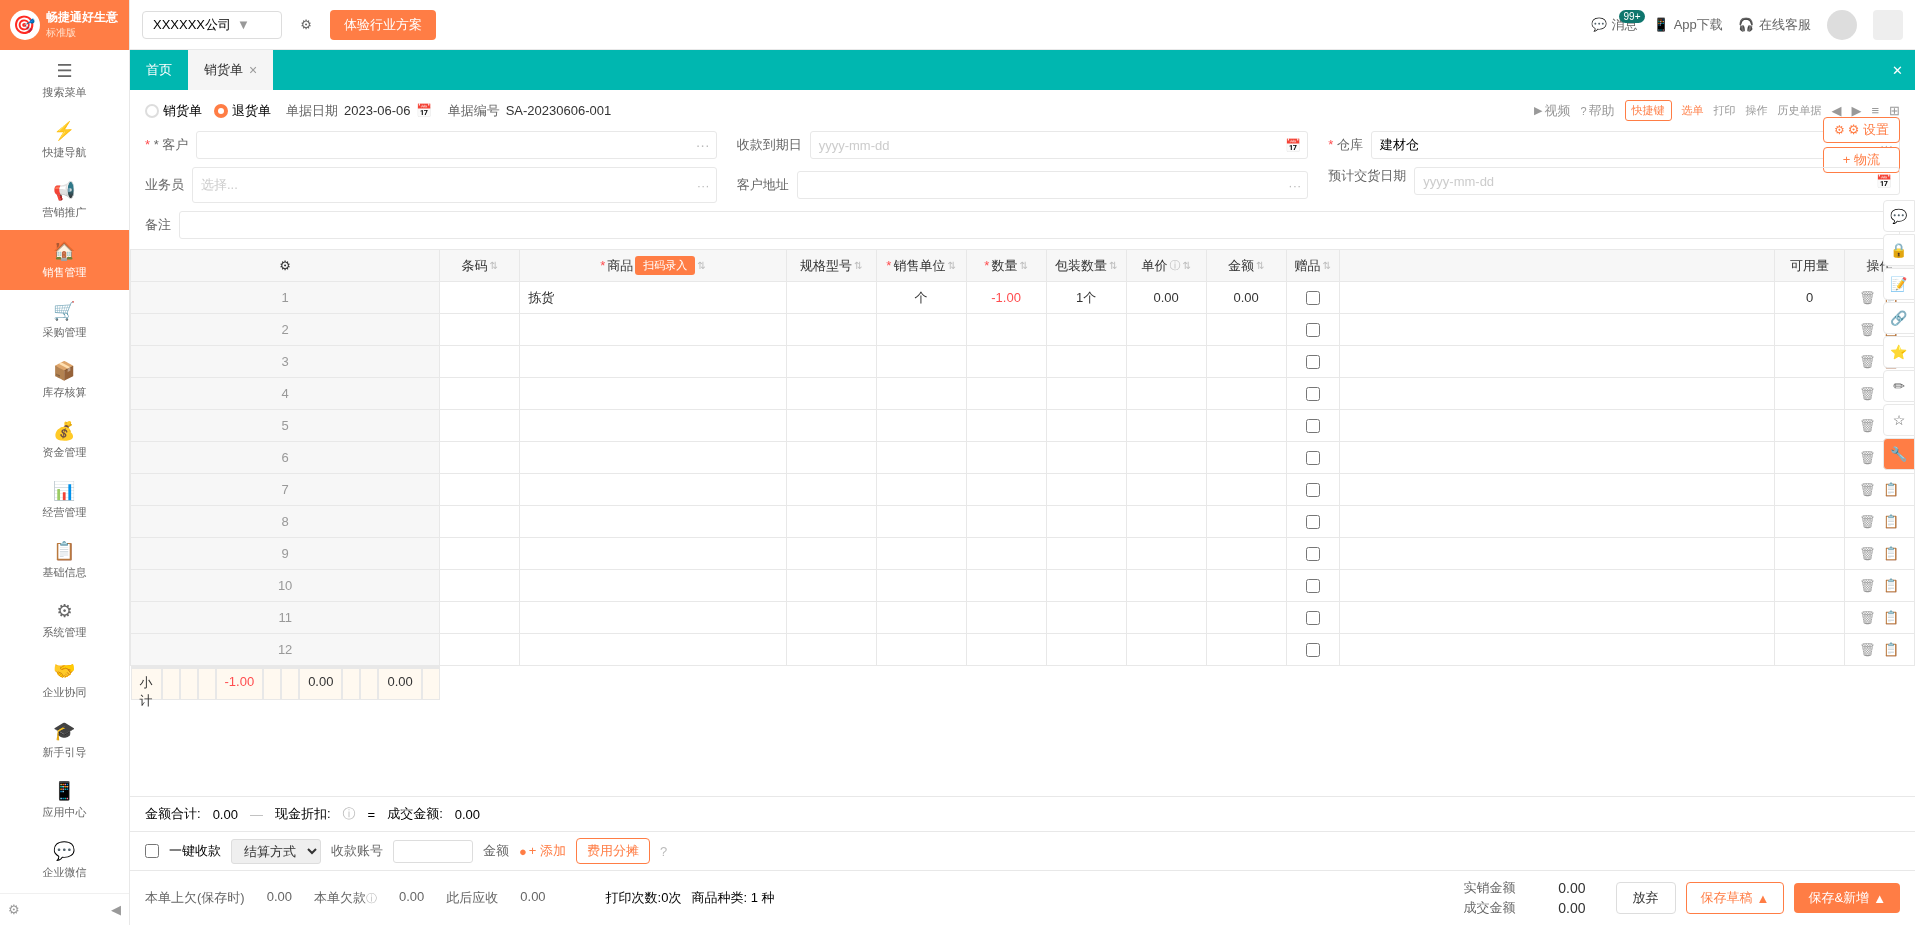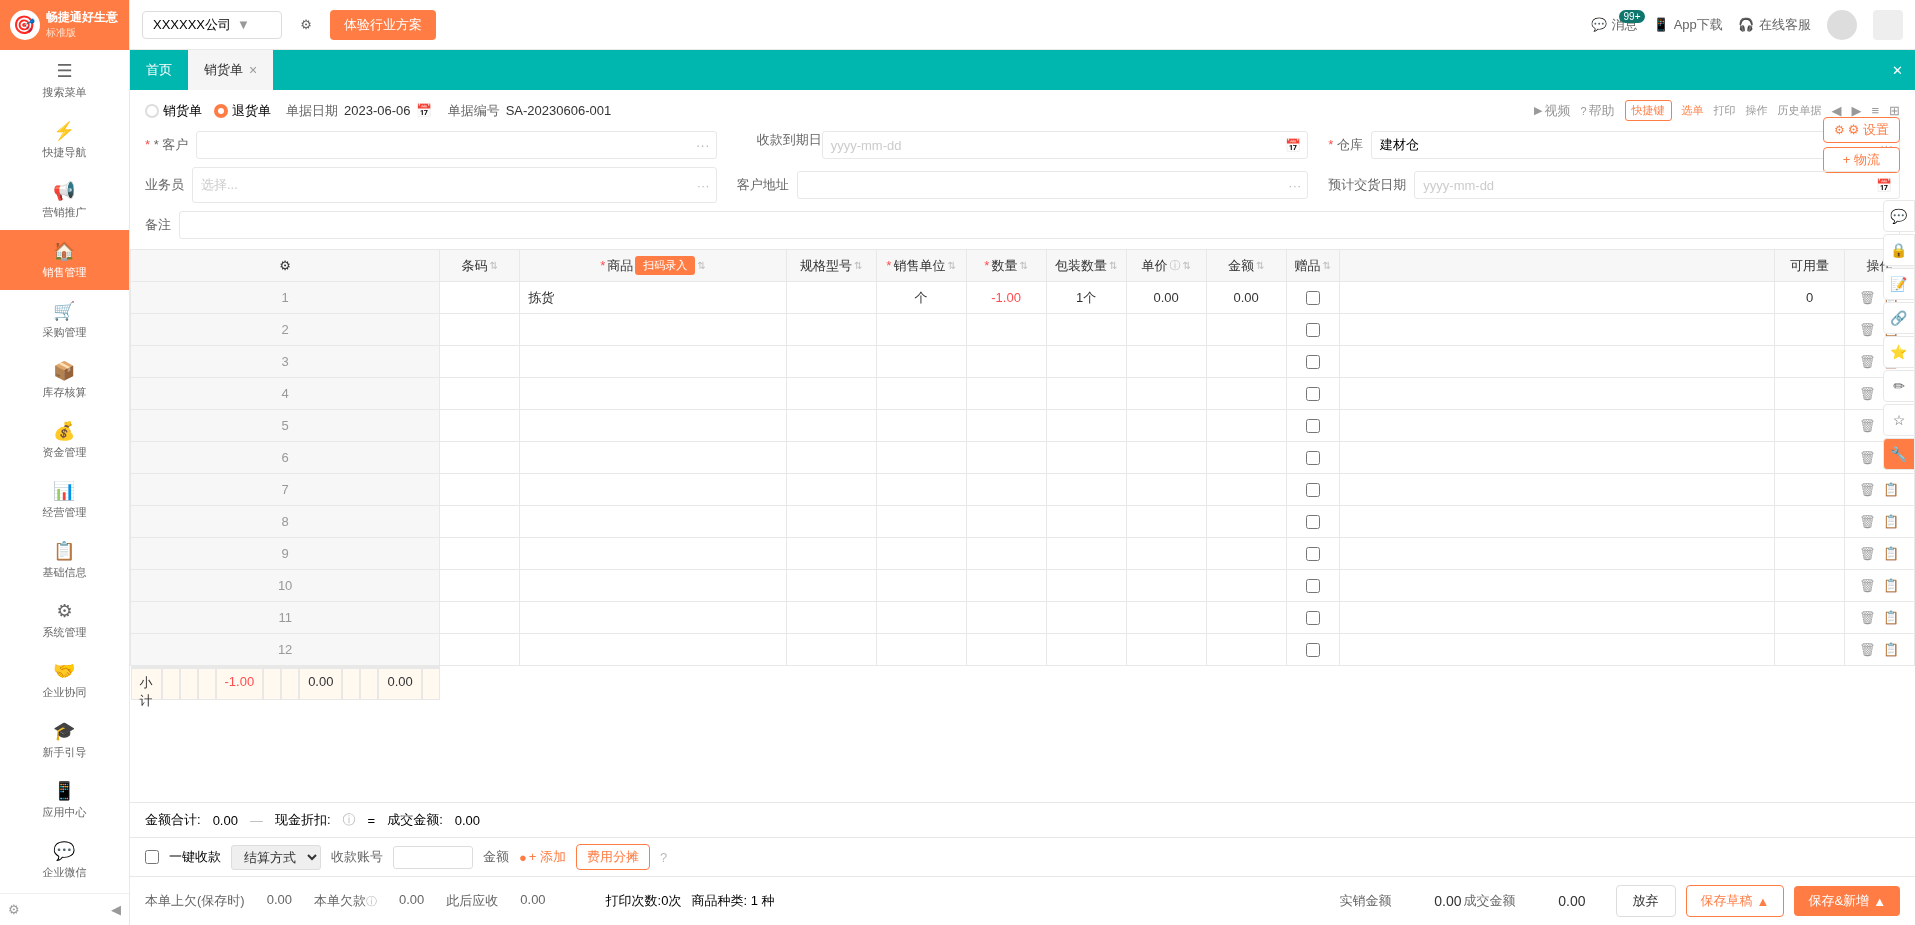--- a/index.html
+++ b/index.html
@@ -59,21 +59,21 @@
     .payment-bar { background: #fff; border-top: 1px solid #e8e8e8; padding: 6px 15px; display: flex; align-items: center; gap: 10px; }
     .payment-checkbox { width: 14px; height: 14px; border: 1px solid #ddd; }
     .payment-select { border: 1px solid #ddd; border-radius: 3px; padding: 3px 8px; color: #333; }
     .payment-input { border: 1px solid #ddd; border-radius: 3px; padding: 3px 8px; color: #ccc; width: 80px; }
     .expense-btn { border: 1px solid #ff7d45; color: #ff7d45; border-radius: 4px; padding: 3px 10px; cursor: pointer; background: #fff; }
 
     
     .bottom-bar { background: #fff; border-top: 1px solid #e8e8e8; padding: 8px 15px; display: flex; align-items: center; }
     .bottom-info { display: flex; gap: 22px; align-items: flex-start; color: #666; }
     .bottom-actions { margin-left: auto; display: flex; gap: 10px; align-items: center; }
-    .bottom-right-summary { display: flex; flex-direction: row; align-items: flex-end; gap: 2px; margin-right: 20px; }
+    .bottom-right-summary { display: flex; flex-direction: column; align-items: flex-end; gap: 2px; margin-right: 20px; }
     .summary-row { display: flex; gap: 10px; align-items: center; font-size: 12px; color: #666; }
     .summary-val { color: #333; font-size: 14px; font-weight: 500; min-width: 60px; text-align: right; }
     .btn-abandon { border: 1px solid #ddd; background: #fff; border-radius: 4px; padding: 6px 16px; cursor: pointer; color: #333; }
     .btn-save-draft { border: 1px solid #ff7d45; background: #fff; color: #ff7d45; border-radius: 4px; padding: 6px 14px; cursor: pointer; display: flex; align-items: center; gap: 4px; }
     .btn-save-new { background: #ff7d45; color: #fff; border: none; border-radius: 4px; padding: 6px 14px; cursor: pointer; display: flex; align-items: center; gap: 4px; }
 
     
     .right-float { position: fixed; right: 0; top: 200px; display: flex; flex-direction: column; gap: 2px; z-index: 10; }
     .float-btn { width: 32px; height: 32px; background: #fff; border: 1px solid #e8e8e8; display: flex; align-items: center; justify-content: center; cursor: pointer; color: #666; font-size: 14px; border-radius: 4px 0 0 4px; }
     .float-btn.orange { background: #ff7d45; color: #fff; }
@@ -250,21 +250,21 @@
         </div>
       </div>
 
       <div style="display:grid;grid-template-columns:1fr 1fr 1fr;gap:8px 20px;margin-bottom:8px;">
         <div style="display:flex;align-items:center;gap:8px;">
           <span style="color:#ff4d4f;color:#666;"><span style="color:#ff4d4f;">*</span> <span style="color:#666;">* 客户</span></span>
           <div style="flex:1;border:1px solid #e8e8e8;border-radius:3px;padding:4px 24px 4px 8px;height:28px;position:relative;display:flex;align-items:center;">
             <span style="position:absolute;right:6px;color:#bbb;font-size:14px;">···</span>
           </div>
         </div>
-        <div style="display:flex;gap:0;margin-left:20px;">
+        <div style="display:flex;align-items:center;gap:8px;">
           <span style="color:#666;white-space:nowrap;">收款到期日</span>
           <div style="flex:1;border:1px solid #e8e8e8;border-radius:3px;padding:4px 28px 4px 8px;height:28px;position:relative;display:flex;align-items:center;">
             <span style="color:#ccc;">yyyy-mm-dd</span>
             <span style="position:absolute;right:6px;color:#bbb;cursor:pointer;">📅</span>
           </div>
         </div>
         <div style="display:flex;align-items:center;gap:8px;">
           <span style="color:#666;white-space:nowrap;"><span style="color:#ff4d4f;">*</span> 仓库</span>
           <div style="flex:1;border:1px solid #e8e8e8;border-radius:3px;padding:4px 24px 4px 8px;height:28px;position:relative;display:flex;align-items:center;">
             <span>建材仓</span>
@@ -285,21 +285,21 @@
             <span style="color:#ccc;">选择...</span>
             <span style="position:absolute;right:6px;color:#bbb;">···</span>
           </div>
         </div>
         <div style="display:flex;align-items:center;gap:8px;">
           <span style="color:#666;white-space:nowrap;">客户地址</span>
           <div style="flex:1;border:1px solid #e8e8e8;border-radius:3px;padding:4px 24px 4px 8px;height:28px;position:relative;display:flex;align-items:center;">
             <span style="position:absolute;right:6px;color:#bbb;">···</span>
           </div>
         </div>
-        <div style="display:flex;align-items:center;gap:8px;">
+        <div style="display:flex;align-items:flex-start;gap:8px;">
           <span style="color:#666;white-space:nowrap;">预计交货日期</span>
           <div style="flex:1;border:1px solid #e8e8e8;border-radius:3px;padding:4px 28px 4px 8px;height:28px;position:relative;display:flex;align-items:center;">
             <span style="color:#ccc;">yyyy-mm-dd</span>
             <span style="position:absolute;right:6px;color:#bbb;cursor:pointer;">📅</span>
           </div>
         </div>
       </div>
 
       <div style="display:flex;align-items:center;gap:8px;">
         <span style="color:#666;">备注</span>

